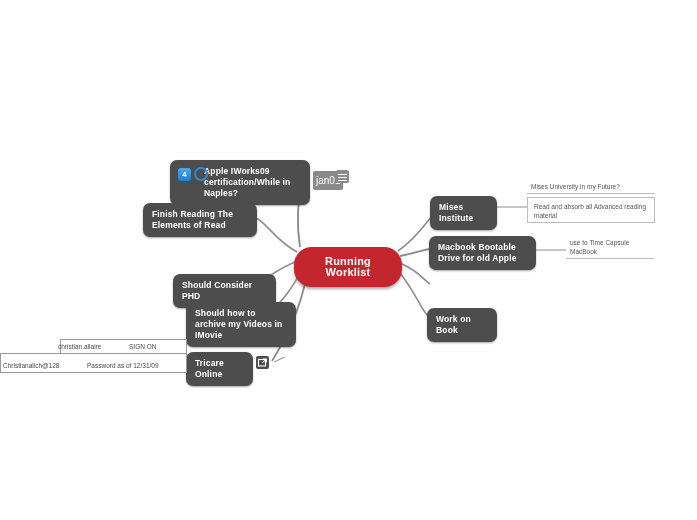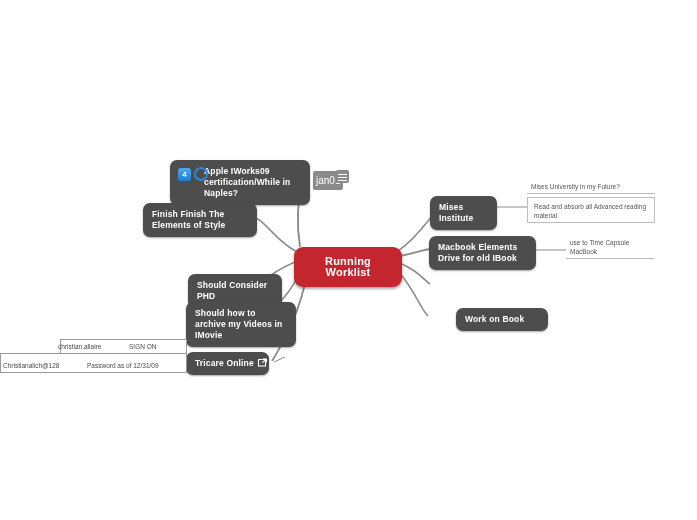--- a/index.html
+++ b/index.html
@@ -5,21 +5,21 @@
   html,body{margin:0;padding:0;background:#ffffff;}
   body{width:697px;height:520px;position:relative;overflow:hidden;
        font-family:"Liberation Sans",sans-serif;-webkit-font-smoothing:antialiased;}
   #canvas{position:absolute;left:0;top:0;width:697px;height:520px;}
   svg.links{position:absolute;left:0;top:0;width:697px;height:520px;pointer-events:none;}
 
   .node{position:absolute;box-sizing:border-box;border-radius:7px;
         background:#4d4d4d;color:#ffffff;font-weight:bold;font-size:8.5px;
         line-height:11px;letter-spacing:.15px;padding:6px 9px;
         box-shadow:0 1px 2px rgba(0,0,0,.35);}
-  .node.root{background:#c3262f;border-radius:9px;font-size:11px;
+  .node.root{background:#c3262f;border-radius:18px;font-size:11px;
              letter-spacing:.2px;padding:9px 30px;
              box-shadow:0 2px 3px rgba(0,0,0,.35);}
   .node.pad-icons{padding-left:34px;}
 
   .badge4{position:absolute;left:8px;top:8px;width:13px;height:13px;border-radius:3px;
           background:linear-gradient(#4ea8f0,#1b7fd4);color:#fff;font-size:8px;
           font-weight:bold;line-height:13px;text-align:center;}
   .circ{position:absolute;left:24px;top:7px;width:14px;height:14px;border-radius:50%;
         border:2px solid #2f86d8;box-sizing:border-box;background:transparent;}
 
@@ -70,56 +70,56 @@
       <i></i>
   </div>
 
   <div class="node pad-icons" style="left:170px;top:160px;width:140px;">
     <span class="badge4">4</span>
     <span class="circ"></span>
     <span>Apple IWorks09 certification/While in Naples?</span>
   </div>
 
   <div class="node" style="left:143px;top:203px;width:114px;">
-    <span>Finish Finish The Elements of Style</span>
+    <span>Finish Reading The Elements of Read</span>
   </div>
 
-  <div class="node" style="left:188px;top:274px;width:94px;">
+  <div class="node" style="left:173px;top:274px;width:103px;">
     <span>Should Consider PHD</span>
   </div>
 
   <div class="node" style="left:186px;top:302px;width:110px;">
     <span>Should how to archive my Videos in IMovie</span>
   </div>
 
-  <div class="node" style="left:186px;top:352px;width:83px;">
+  <div class="node" style="left:186px;top:352px;width:67px;">
     <span>Tricare Online</span>
   </div>
   <div class="linkicon" style="left:256px;top:356px;">
     <svg width="13" height="13" viewBox="0 0 13 13">
       <rect x="2.5" y="3.5" width="7" height="6.5" fill="none" stroke="#ffffff" stroke-width="1.1"></rect>
       <path d="M7 3 L10.5 3 L10.5 6.2" fill="none" stroke="#ffffff" stroke-width="1.1"></path>
       <path d="M6.2 6.8 L10.3 3.2" stroke="#ffffff" stroke-width="1.1"></path>
     </svg>
   </div>
 
   <div class="node root" style="left:294px;top:247px;width:108px;text-align:center;">
     <span>Running Worklist</span>
   </div>
 
   <div class="node" style="left:430px;top:196px;width:67px;">
     <span>Mises Institute</span>
   </div>
 
   <div class="node" style="left:429px;top:236px;width:107px;">
-    <span>Macbook Elements Drive for old IBook</span>
+    <span>Macbook Bootable Drive for old Apple</span>
   </div>
 
 
-  <div class="node" style="left:427px;top:308px;width:92px;margin-left:29px;">
+  <div class="node" style="left:427px;top:308px;width:70px;">
     <span>Work on Book</span>
   </div>
 
   <div class="annot uline" style="left:527px;top:182px;width:128px;">Mises University in my Future?</div>
   <div class="annot boxed" style="left:527px;top:197px;width:128px;height:26px;">Read and absorb all Advanced reading material</div>
   <div class="annot uline" style="left:566px;top:238px;width:88px;">use to Time Capsule MacBook</div>
 
   <div class="sheet" style="left:0px;top:353px;width:187px;height:20px;"></div>
   <div class="sheet" style="left:60px;top:339px;width:127px;height:14px;border-bottom:none;"></div>
 

